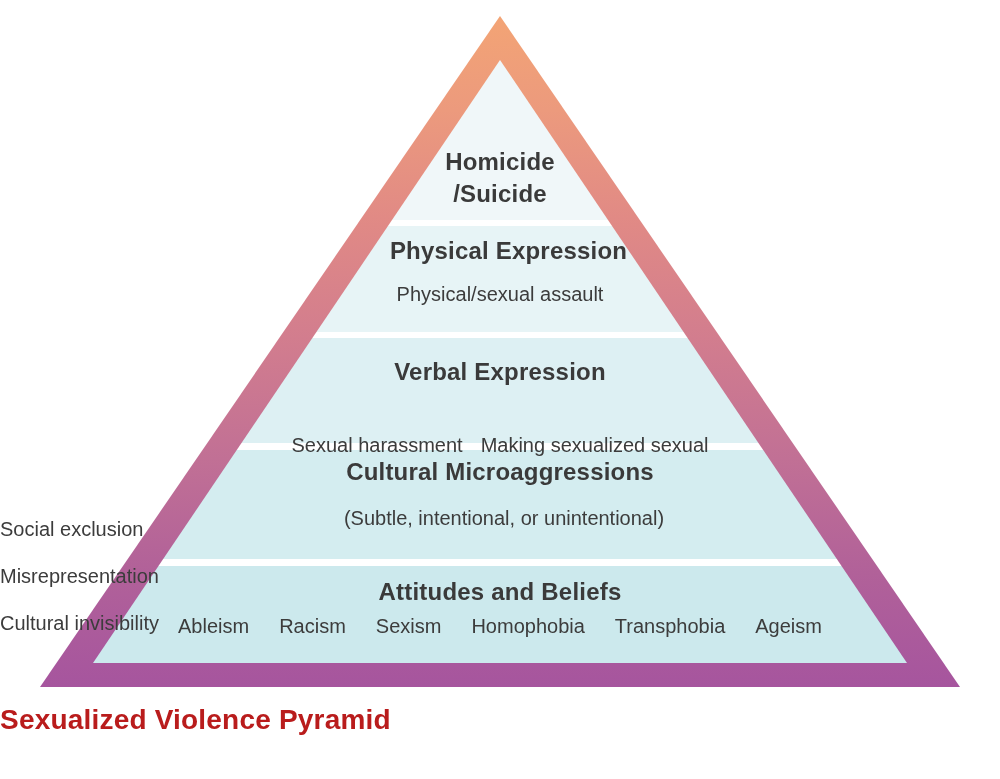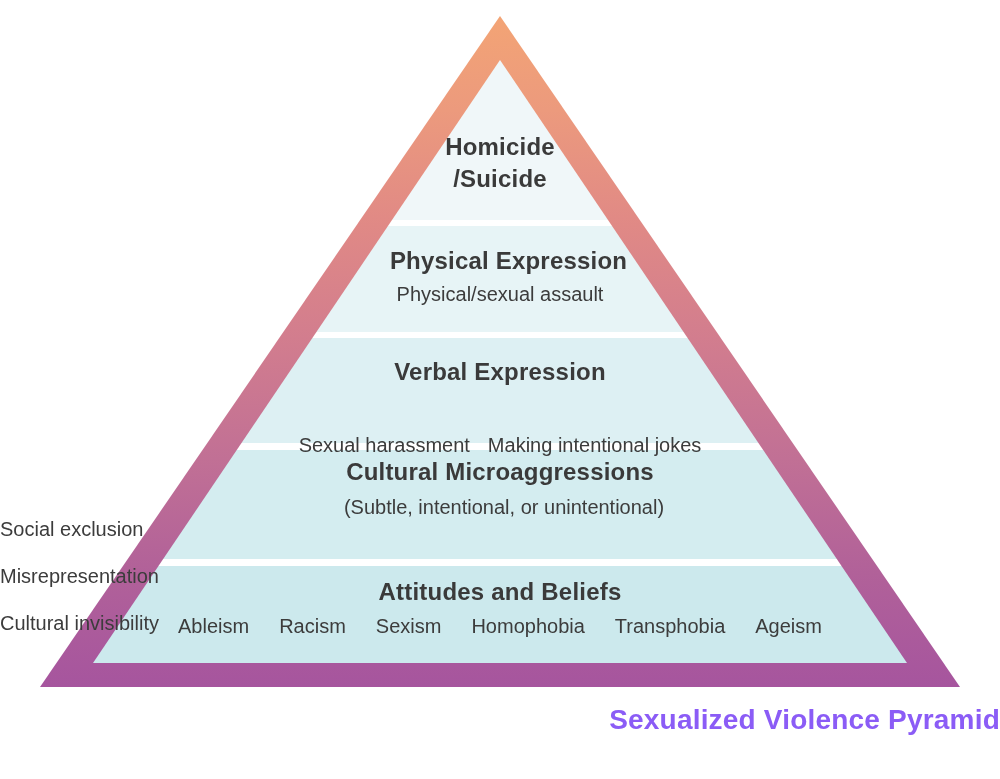--- a/index.html
+++ b/index.html
@@ -74,61 +74,61 @@
   }
   .item-row {
     display: flex;
     justify-content: center;
     align-items: baseline;
   }
   .gap-18 { gap: 18px; margin-top: 36px; }
   .gap-24 { gap: 24px; flex-direction: column; }
   .gap-30 { gap: 30px; }
 
-  .top-l1 { top: 131px; }
-  .top-l2h { top: 247px; margin-left: 17px; }
+  .top-l1 { top: 146px; }
+  .top-l2h { top: 237px; margin-left: 17px; }
   .top-l2s { top: 283px; }
   .top-l3h { top: 358px; }
   .top-l3s { top: 398px; }
   .top-l4h { top: 458px; }
-  .top-l4p { top: 496px; padding-left: 8px; }
+  .top-l4p { top: 507px; padding-left: 8px; }
   .top-l4s { top: 518px; }
   .top-l5h { top: 578px; }
   .top-l5s { top: 615px; }
 
   .diagram-title {
     position: absolute;
     left: 0;
     right: 0;
     top: 704px;
-    text-align: right;
+    text-align: left;
     font-weight: bold;
     font-size: 28px;
-    color: #8b5cf6;
+    color: #b91c1c;
     letter-spacing: 0.2px;
   }
 </style>
 </head>
 <body>
 
 <div class="stage">
 
   <div class="pyramid-border"></div>
   <div class="pyramid-body"></div>
 
   <div class="txt lvl-header two-line top-l1">Homicide
 /Suicide</div>
 
   <div class="txt lvl-header top-l2h">Physical Expression</div>
   <div class="txt lvl-sub top-l2s">Physical/sexual assault</div>
 
   <div class="txt lvl-header top-l3h">Verbal Expression</div>
   <div class="txt lvl-sub item-row gap-18 top-l3s">
     <span>Sexual harassment</span>
-    <span>Making intentional jokes</span>
+    <span>Making sexualized sexual</span>
   </div>
 
   <div class="txt lvl-header top-l4h">Cultural Microaggressions</div>
   <div class="txt lvl-sub top-l4p">(Subtle, intentional, or unintentional)</div>
   <div class="txt lvl-sub item-row gap-24 top-l4s">
     <span>Social exclusion</span>
     <span>Misrepresentation</span>
     <span>Cultural invisibility</span>
   </div>
 

